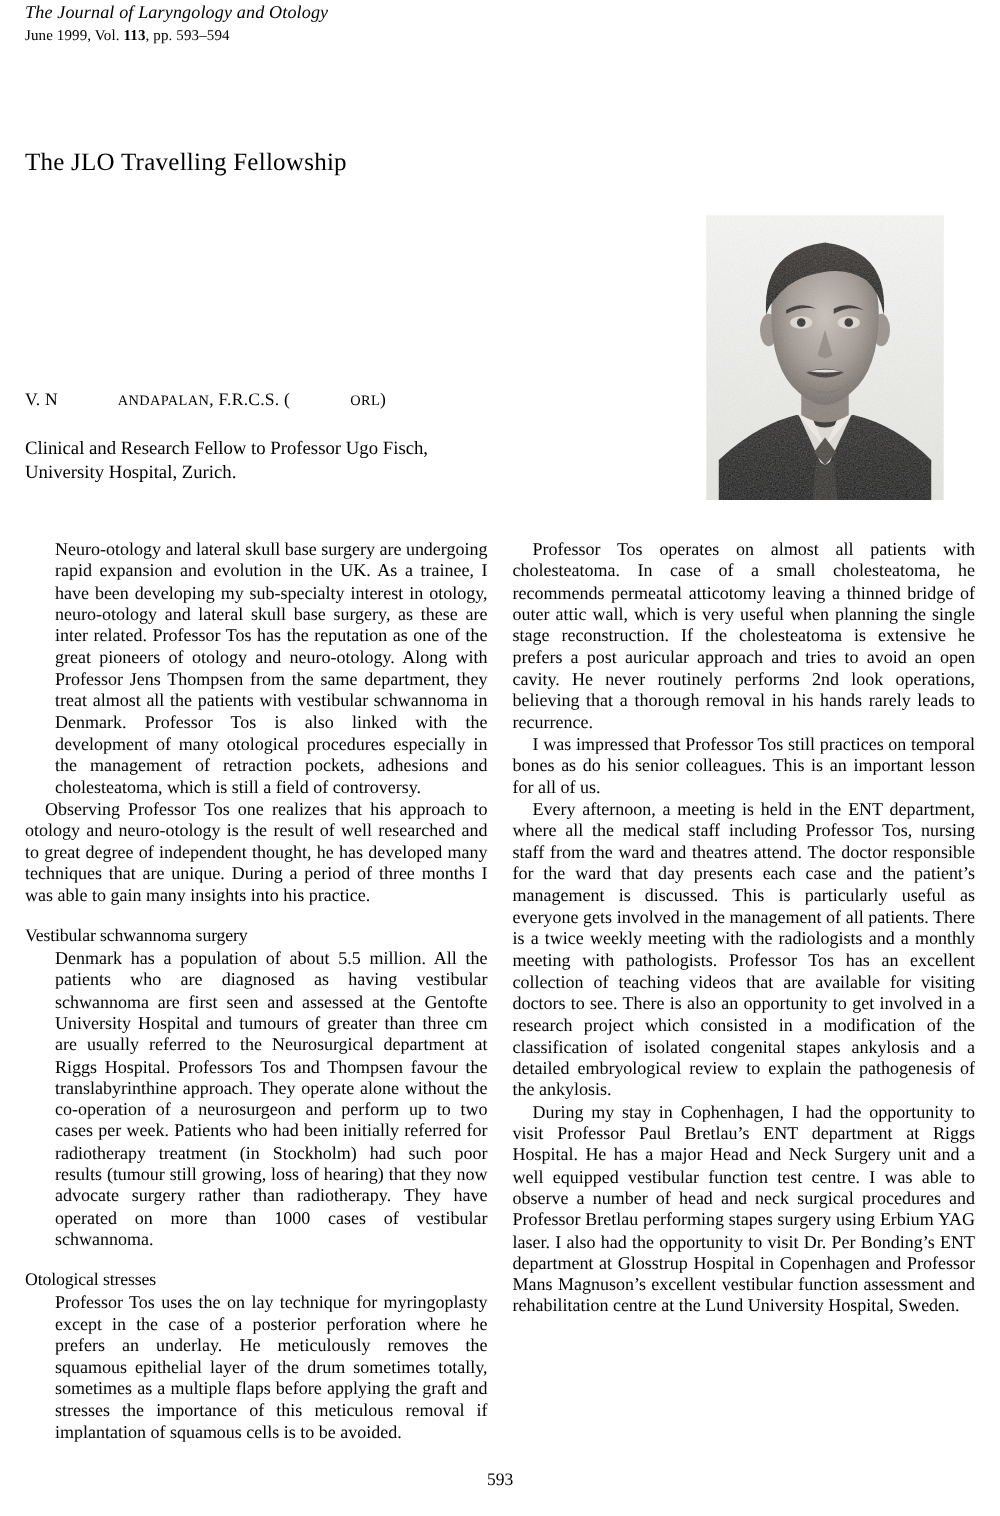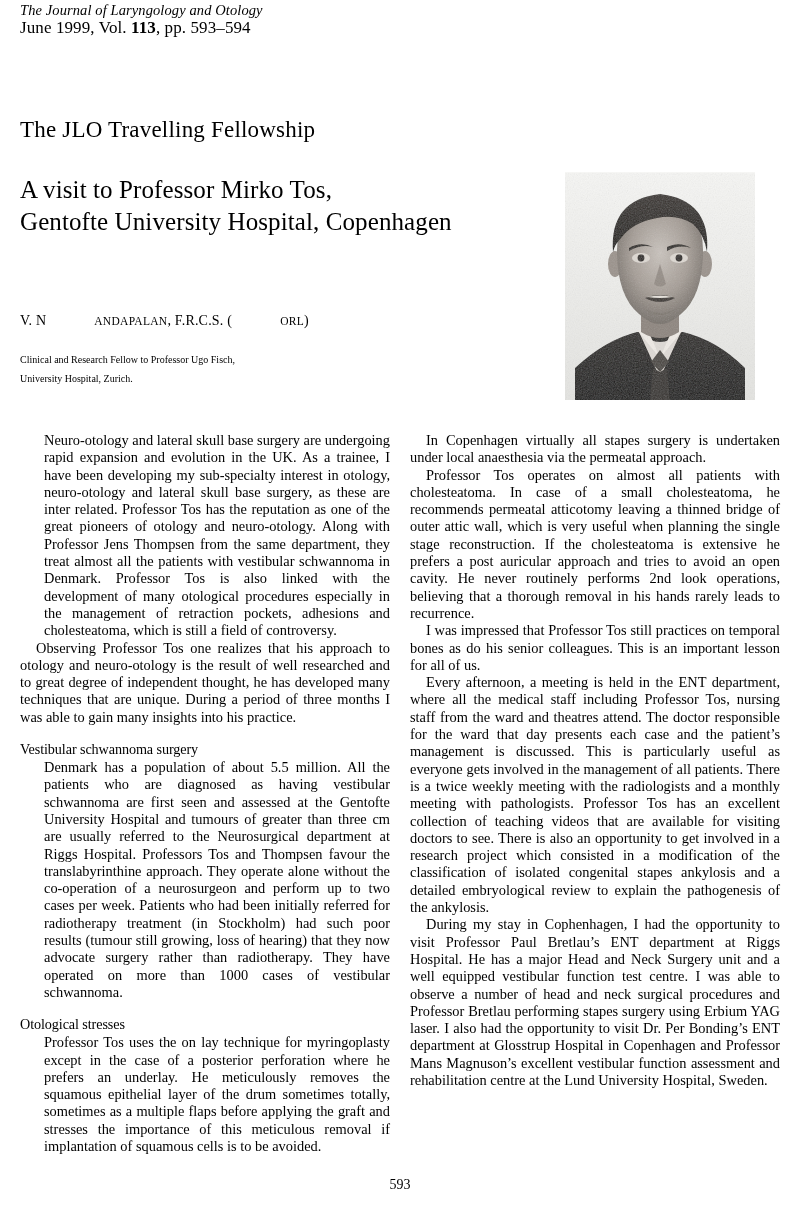--- a/index.html
+++ b/index.html
@@ -31,32 +31,32 @@
     top: 2px;
     width: 520px;
   }
   .journal-name {
     font-style: italic;
     font-size: 14.5px;
     line-height: 17px;
     letter-spacing: 0.1px;
   }
   .issue-line {
-    font-size: 17px;
+    font-size: 12px;
     line-height: 18px;
     letter-spacing: 0.1px;
   }
   .issue-line b { font-weight: bold; }
 
   
   .series-title {
     position: absolute;
     left: 20px;
     top: 115px;
-    font-size: 23px;
+    font-size: 20px;
     line-height: 30px;
     letter-spacing: 0.2px;
     font-weight: normal;
     margin: 0;
   }
   .article-title {
     position: absolute;
     left: 20px;
     top: 174px;
     width: 530px;
@@ -78,21 +78,21 @@
   .smallcaps {
     font-size: 11.5px;
     letter-spacing: 0.3px;
     margin-left: 48px;
   }
   .affiliation {
     position: absolute;
     left: 20px;
     top: 350px;
     width: 420px;
-    font-size: 10px;
+    font-size: 15px;
     line-height: 19px;
   }
 
   
   .portrait-frame {
     position: absolute;
     left: 565px;
     top: 172px;
     width: 190px;
     height: 228px;
@@ -145,24 +145,20 @@
 <body>
 
 <div class="page">
 
   <div class="masthead">
     <div class="journal-name">The Journal of Laryngology and Otology</div>
     <div class="issue-line"><span>June 1999, Vol. </span><b>113</b><span>, pp. 593–594</span></div>
   </div>
 
   <h1 class="series-title">The JLO Travelling Fellowship</h1>
-  <h2 class="article-title">
-    <span>A visit to Professor Mirko Tos,</span><br>
-    <span>Gentofte University Hospital, Copenhagen</span>
-  </h2>
 
   <div class="author-line"><span>V. N</span><span class="smallcaps">ANDAPALAN</span><span>, F.R.C.S. (</span><span class="smallcaps">ORL</span><span>)</span></div>
 
   <div class="affiliation">
     <span>Clinical and Research Fellow to Professor Ugo Fisch,</span><br>
     <span>University Hospital, Zurich.</span>
   </div>
 
   <div class="portrait-frame">
     <svg width="190" height="228" viewBox="0 0 190 228" xmlns="http://www.w3.org/2000/svg">
@@ -238,21 +234,20 @@
   <div class="column col-left">
     <p class="noindent">Neuro-otology and lateral skull base surgery are undergoing rapid expansion and evolution in the UK. As a trainee, I have been developing my sub-specialty interest in otology, neuro-otology and lateral skull base surgery, as these are inter related. Professor Tos has the reputation as one of the great pioneers of otology and neuro-otology. Along with Professor Jens Thompsen from the same department, they treat almost all the patients with vestibular schwannoma in Denmark. Professor Tos is also linked with the development of many otological procedures especially in the management of retraction pockets, adhesions and cholesteatoma, which is still a field of controversy.</p>
     <p>Observing Professor Tos one realizes that his approach to otology and neuro-otology is the result of well researched and to great degree of independent thought, he has developed many techniques that are unique. During a period of three months I was able to gain many insights into his practice.</p>
     <div class="section-head">Vestibular schwannoma surgery</div>
     <p class="noindent">Denmark has a population of about 5.5 million. All the patients who are diagnosed as having vestibular schwannoma are first seen and assessed at the Gentofte University Hospital and tumours of greater than three cm are usually referred to the Neurosurgical department at Riggs Hospital. Professors Tos and Thompsen favour the translabyrinthine approach. They operate alone without the co-operation of a neurosurgeon and perform up to two cases per week. Patients who had been initially referred for radiotherapy treatment (in Stockholm) had such poor results (tumour still growing, loss of hearing) that they now advocate surgery rather than radiotherapy. They have operated on more than 1000 cases of vestibular schwannoma.</p>
     <div class="section-head">Otological stresses</div>
     <p class="noindent">Professor Tos uses the on lay technique for myringoplasty except in the case of a posterior perforation where he prefers an underlay. He meticulously removes the squamous epithelial layer of the drum sometimes totally, sometimes as a multiple flaps before applying the graft and stresses the importance of this meticulous removal if implantation of squamous cells is to be avoided.</p>
   </div>
 
   <div class="column col-right">
-    <p>In Copenhagen virtually all stapes surgery is undertaken under local anaesthesia via the permeatal approach.</p>
     <p>Professor Tos operates on almost all patients with cholesteatoma. In case of a small cholesteatoma, he recommends permeatal atticotomy leaving a thinned bridge of outer attic wall, which is very useful when planning the single stage reconstruction. If the cholesteatoma is extensive he prefers a post auricular approach and tries to avoid an open cavity. He never routinely performs 2nd look operations, believing that a thorough removal in his hands rarely leads to recurrence.</p>
     <p>I was impressed that Professor Tos still practices on temporal bones as do his senior colleagues. This is an important lesson for all of us.</p>
     <p>Every afternoon, a meeting is held in the ENT department, where all the medical staff including Professor Tos, nursing staff from the ward and theatres attend. The doctor responsible for the ward that day presents each case and the patient’s management is discussed. This is particularly useful as everyone gets involved in the management of all patients. There is a twice weekly meeting with the radiologists and a monthly meeting with pathologists. Professor Tos has an excellent collection of teaching videos that are available for visiting doctors to see. There is also an opportunity to get involved in a research project which consisted in a modification of the classification of isolated congenital stapes ankylosis and a detailed embryological review to explain the pathogenesis of the ankylosis.</p>
     <p>During my stay in Cophenhagen, I had the opportunity to visit Professor Paul Bretlau’s ENT department at Riggs Hospital. He has a major Head and Neck Surgery unit and a well equipped vestibular function test centre. I was able to observe a number of head and neck surgical procedures and Professor Bretlau performing stapes surgery using Erbium YAG laser. I also had the opportunity to visit Dr. Per Bonding’s ENT department at Glosstrup Hospital in Copenhagen and Professor Mans Magnuson’s excellent vestibular function assessment and rehabilitation centre at the Lund University Hospital, Sweden.</p>
   </div>
 
   <div class="folio">593</div>
 
 </div>
 

